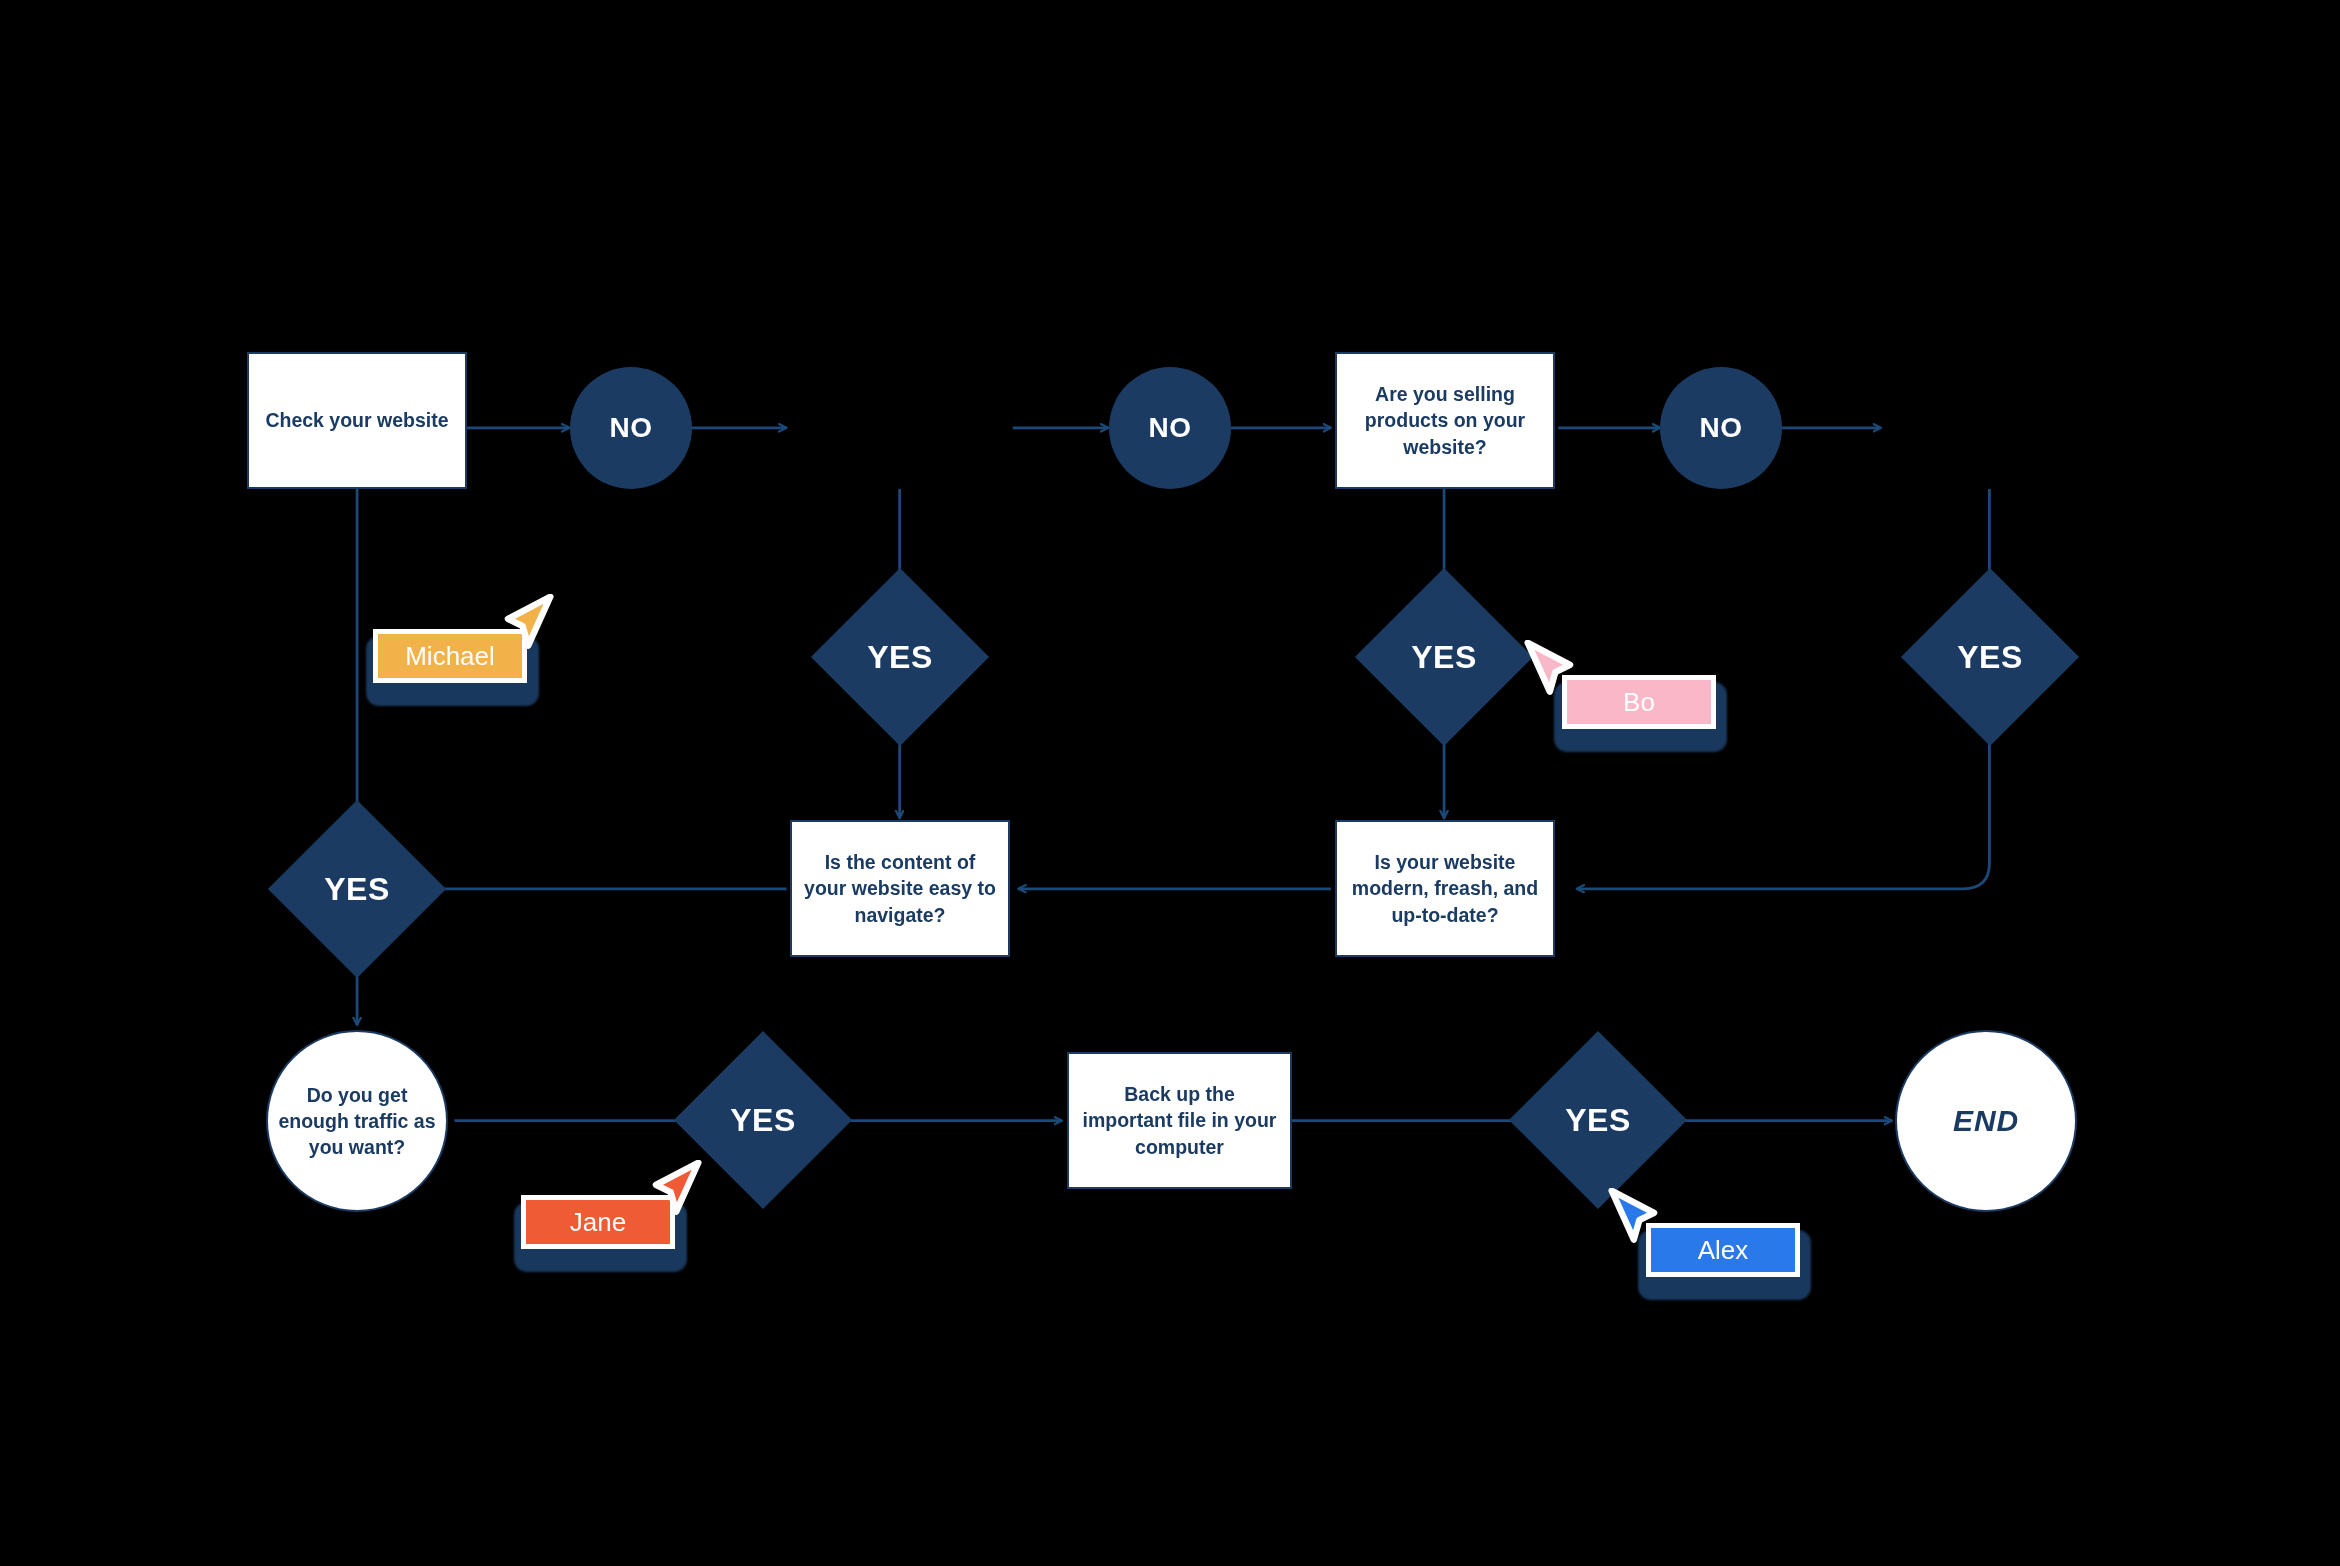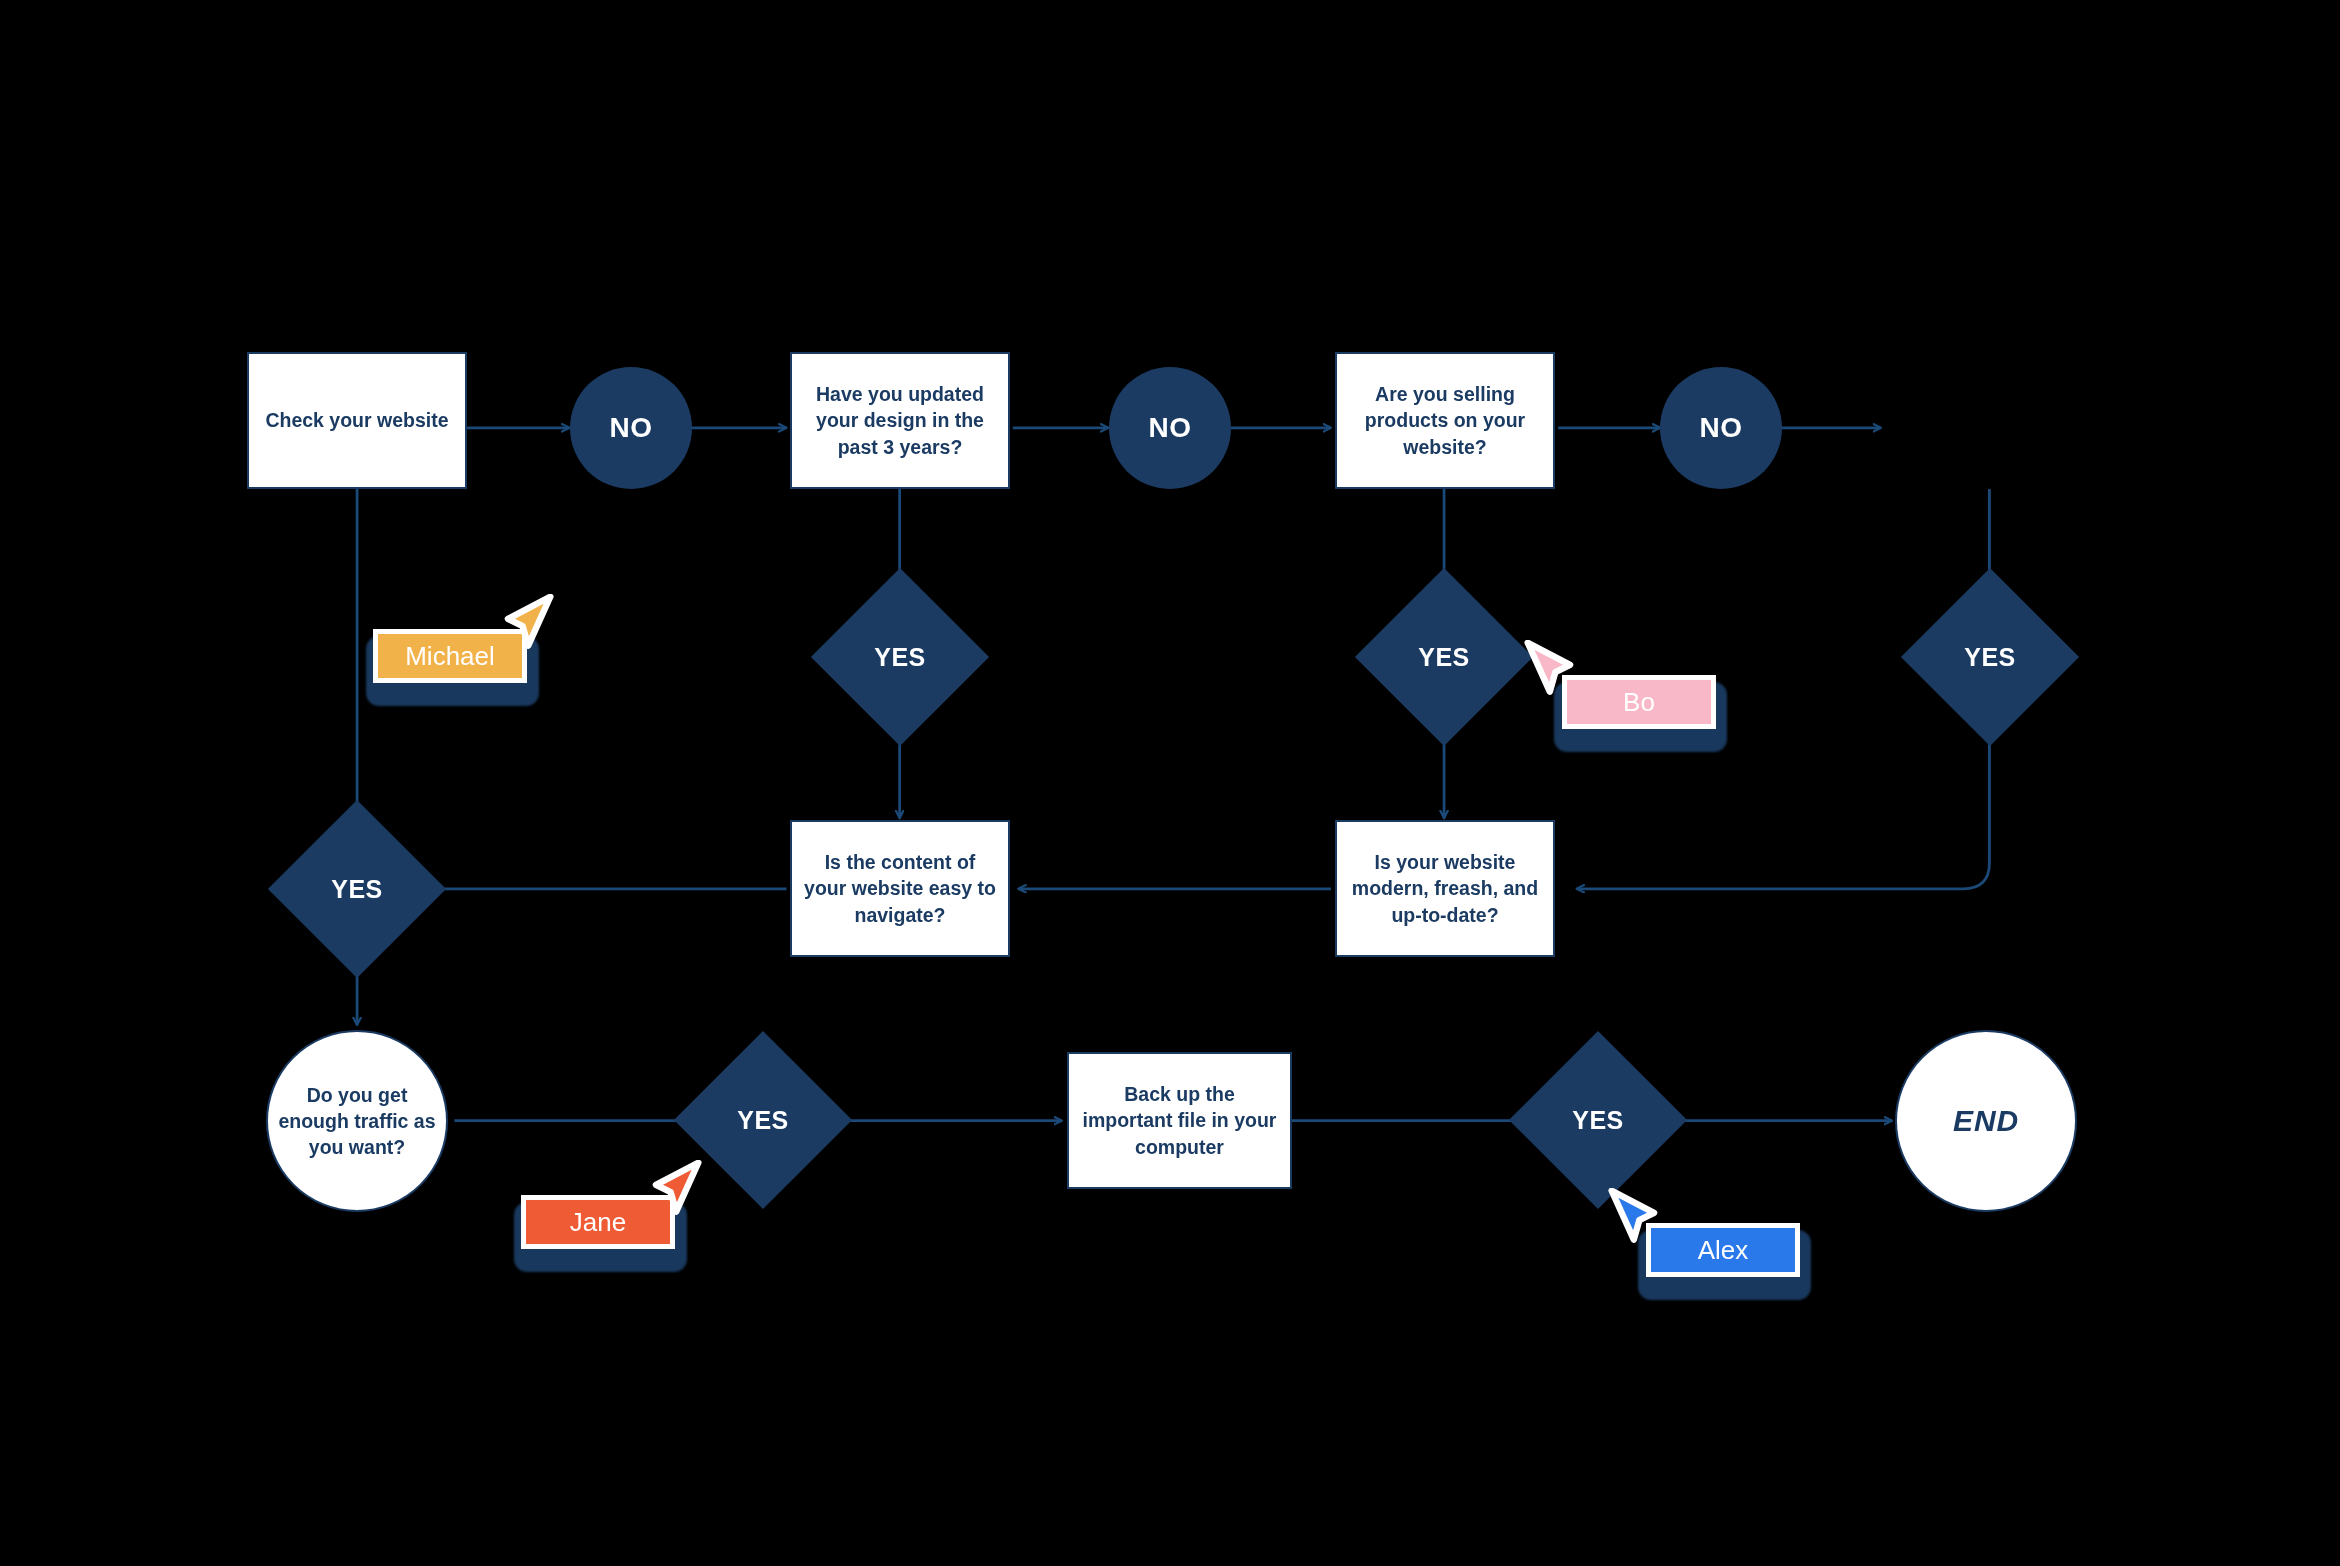--- a/index.html
+++ b/index.html
@@ -92,21 +92,21 @@
   .diamond-label {
     position: absolute;
     left: 0; top: 0;
     width: 100%;
     height: 100%;
     display: flex;
     align-items: center;
     justify-content: center;
     color: #ffffff;
     font-weight: bold;
-    font-size: 25px;
+    font-size: 32px;
     letter-spacing: 0.5px;
     z-index: 2;
   }
 
   
   .cursor-tag {
     position: absolute;
     width: 186px;
     height: 111px;
   }
@@ -204,23 +204,20 @@
   </svg>
 
   <div class="node rect" style="left:247px; top:352px; width:220px; height:137px;">
     <span>Check your website</span>
   </div>
 
   <div class="node circle-no" style="left:570px; top:367px; width:122px; height:122px;">
     <span>NO</span>
   </div>
 
-  <div class="node rect" style="left:790px; top:352px; width:220px; height:137px;">
-    <span>Have you updated your design in the past 3 years?</span>
-  </div>
 
   <div class="node circle-no" style="left:1109px; top:367px; width:122px; height:122px;">
     <span>NO</span>
   </div>
 
   <div class="node rect" style="left:1335px; top:352px; width:220px; height:137px;">
     <span>Are you selling products on your website?</span>
   </div>
 
   <div class="node circle-no" style="left:1660px; top:367px; width:122px; height:122px;">

